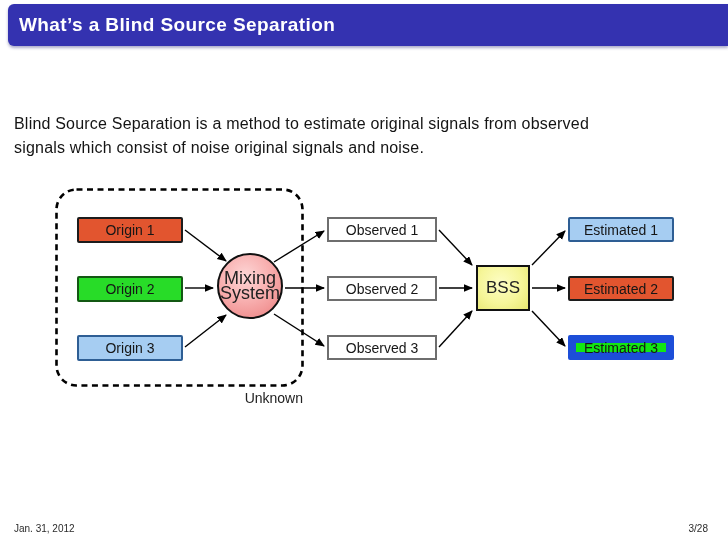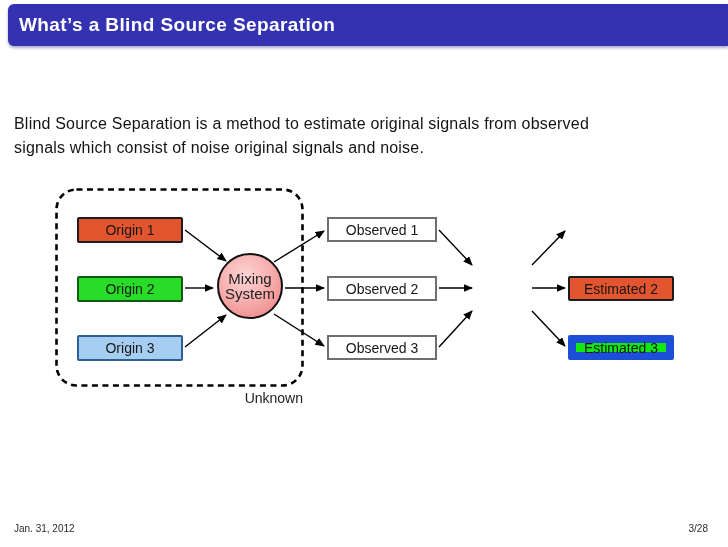--- a/index.html
+++ b/index.html
@@ -37,21 +37,21 @@
   .origin-blue  {background:#a6cdf2;border:2px solid #2e5e94;}
   .observed     {background:#ffffff;border:2px solid #6e6e6e;border-radius:0;}
   .est-blue     {background:#a6cdf2;border:2px solid #2e5e94;}
   .est-red      {background:#e2552f;border:2px solid #1c1c1c;}
   .est-green    {background:#12e712;border:8px solid #1d4ed8;}
   .mixing-circle{
     position:absolute;left:217px;top:253px;width:66px;height:66px;z-index:2;
     border-radius:50%;border:2px solid #111111;box-sizing:border-box;
     background:radial-gradient(circle at 42% 34%,#fdd6d6 0%,#f8b0b0 45%,#ef8b8b 85%,#ea7e7e 100%);
     display:flex;flex-direction:column;align-items:center;justify-content:center;
-    font-size:15px;line-height:15px;color:#222222;text-align:center;
+    font-size:18px;line-height:15px;color:#222222;text-align:center;
   }
   .bss-box{
     position:absolute;left:476px;top:265px;width:54px;height:46px;z-index:2;
     box-sizing:border-box;border:2px solid #111111;
     background:radial-gradient(circle at 45% 38%,#fdfdc4 0%,#f6f69a 55%,#e7e772 100%);
     display:flex;align-items:center;justify-content:center;
     font-size:17px;color:#222222;
   }
   .unknown-label{
     position:absolute;left:55px;top:390px;width:248px;text-align:right;
@@ -128,21 +128,27 @@
   <div class="node observed n-b1">
     <span>Observed 1</span>
   </div>
   <div class="node observed n-b2">
     <span>Observed 2</span>
   </div>
   <div class="node observed n-b3">
     <span>Observed 3</span>
   </div>
 
+  <div class="bss-box">
+    <span>BSS</span>
+  </div>
 
+  <div class="node est-blue n-e1">
+    <span>Estimated 1</span>
+  </div>
   <div class="node est-red n-e2">
     <span>Estimated 2</span>
   </div>
   <div class="node est-green n-e3">
     <span>Estimated 3</span>
   </div>
 
   <div class="footer-date">Jan. 31, 2012</div>
   <div class="footer-page">3/28</div>
 

